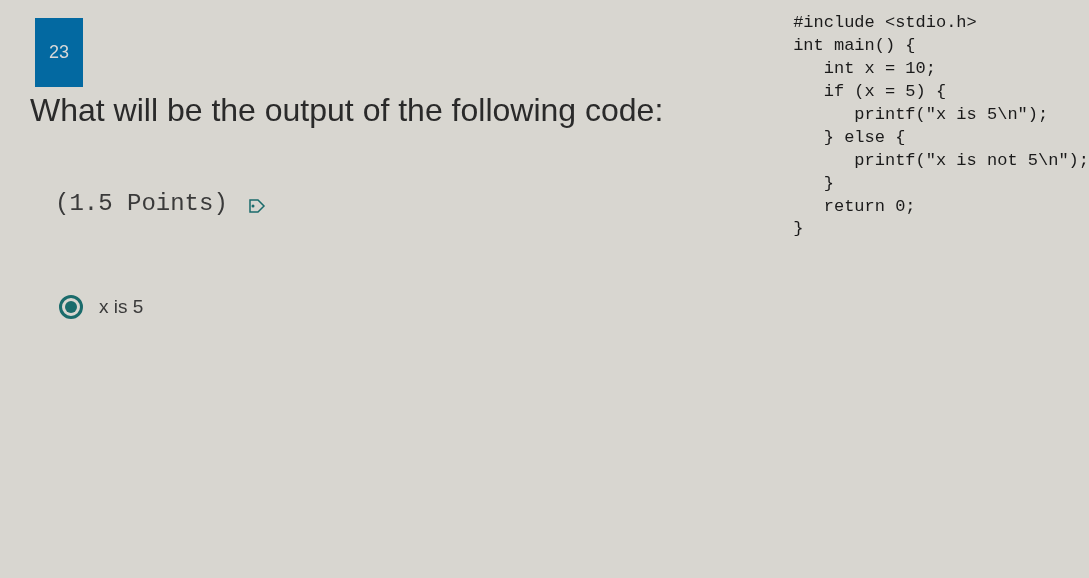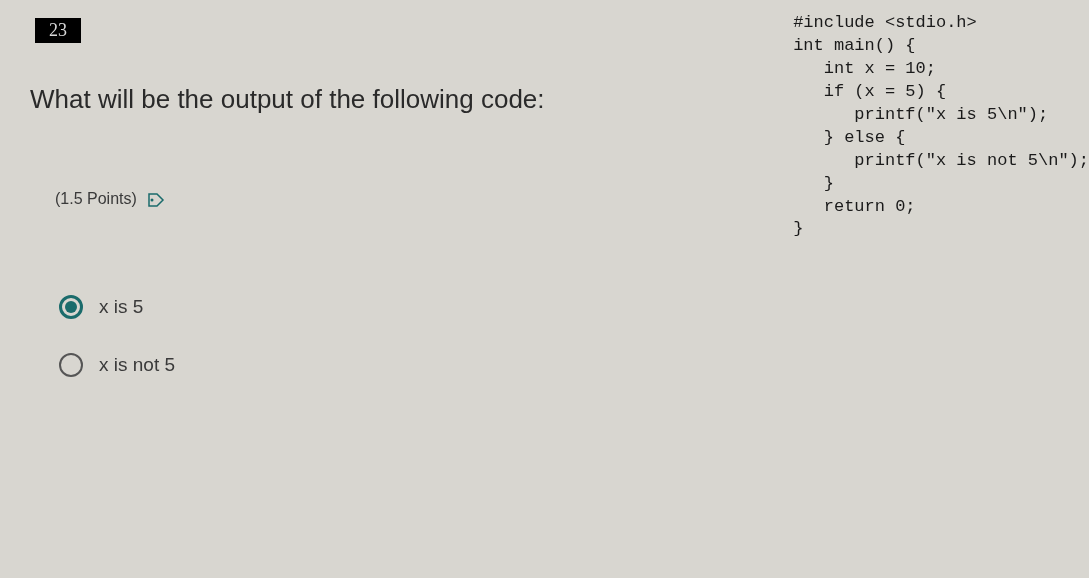--- a/index.html
+++ b/index.html
@@ -13,40 +13,40 @@
       width: 1089px;
       height: 578px;
       overflow: hidden;
       position: relative;
       color: #333;
     }
     .question-number {
       position: absolute;
       left: 35px;
       top: 18px;
-      background: #000000;
+      background: #0369a1;
       color: #d8d8d8;
-      padding: 2px 14px;
+      padding: 24px 14px;
       font-size: 18px;
-      font-family: Liberation Serif, serif;
     }
     .question-text {
       position: absolute;
       left: 30px;
-      top: 84px;
-      font-size: 26px;
+      top: 92px;
+      font-size: 32px;
       color: #2a2a2a;
       font-weight: 400;
     }
     .points {
       position: absolute;
       left: 55px;
       top: 190px;
-      font-size: 16px;
+      font-size: 24px;
       color: #3a3a3a;
+      font-family: Liberation Mono, monospace;
     }
     .points-icon {
       display: inline-block;
       width: 20px;
       height: 18px;
       margin-left: 6px;
       vertical-align: middle;
     }
     .code-block {
       position: absolute;
@@ -124,17 +124,13 @@
    return 0;
 }</div>
 
 <div class="options">
   <div class="option-row">
     <div class="radio-outer selected">
       <div class="radio-inner"></div>
     </div>
     <span class="option-label">x is 5</span>
   </div>
-  <div class="option-row">
-    <div class="radio-outer"></div>
-    <span class="option-label">x is not 5</span>
-  </div>
 </div>
 
 </body></html>

